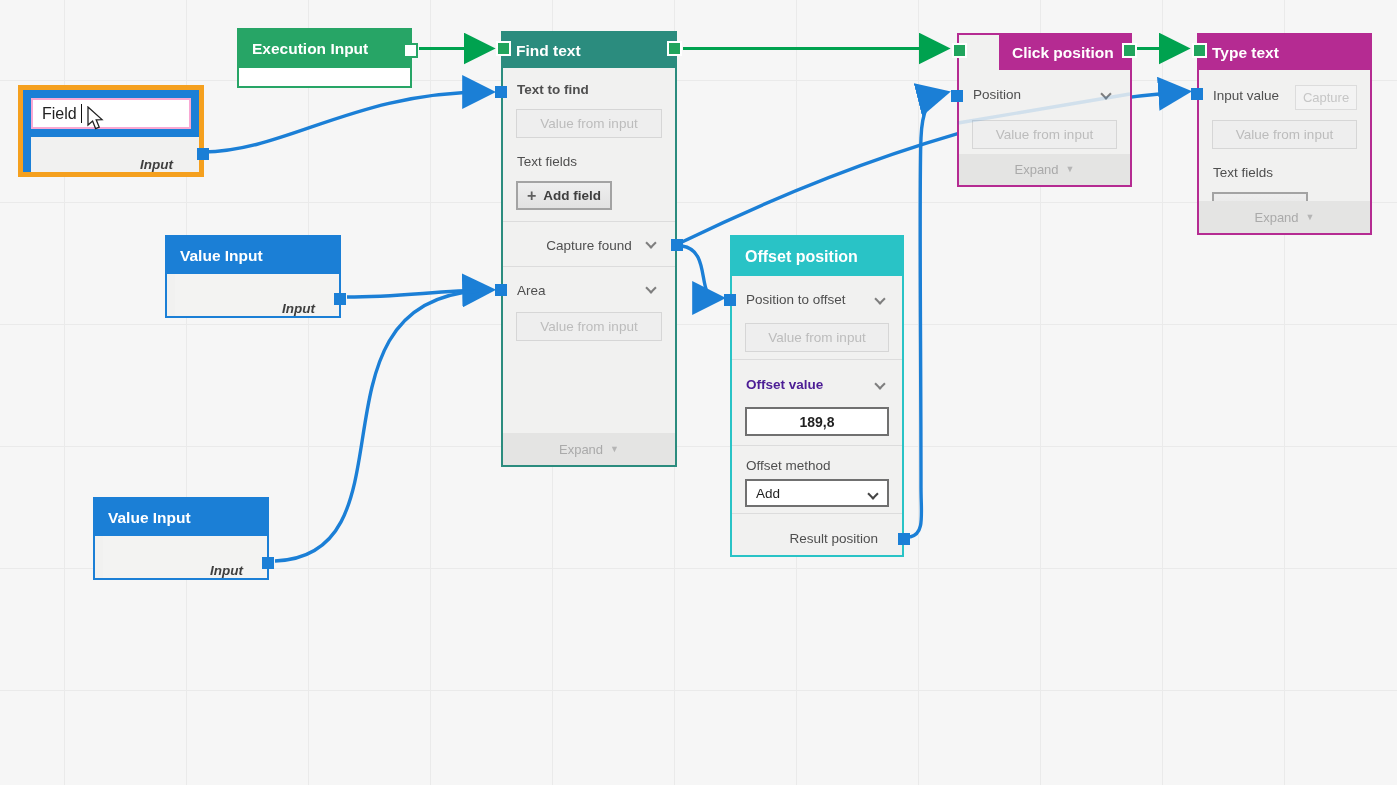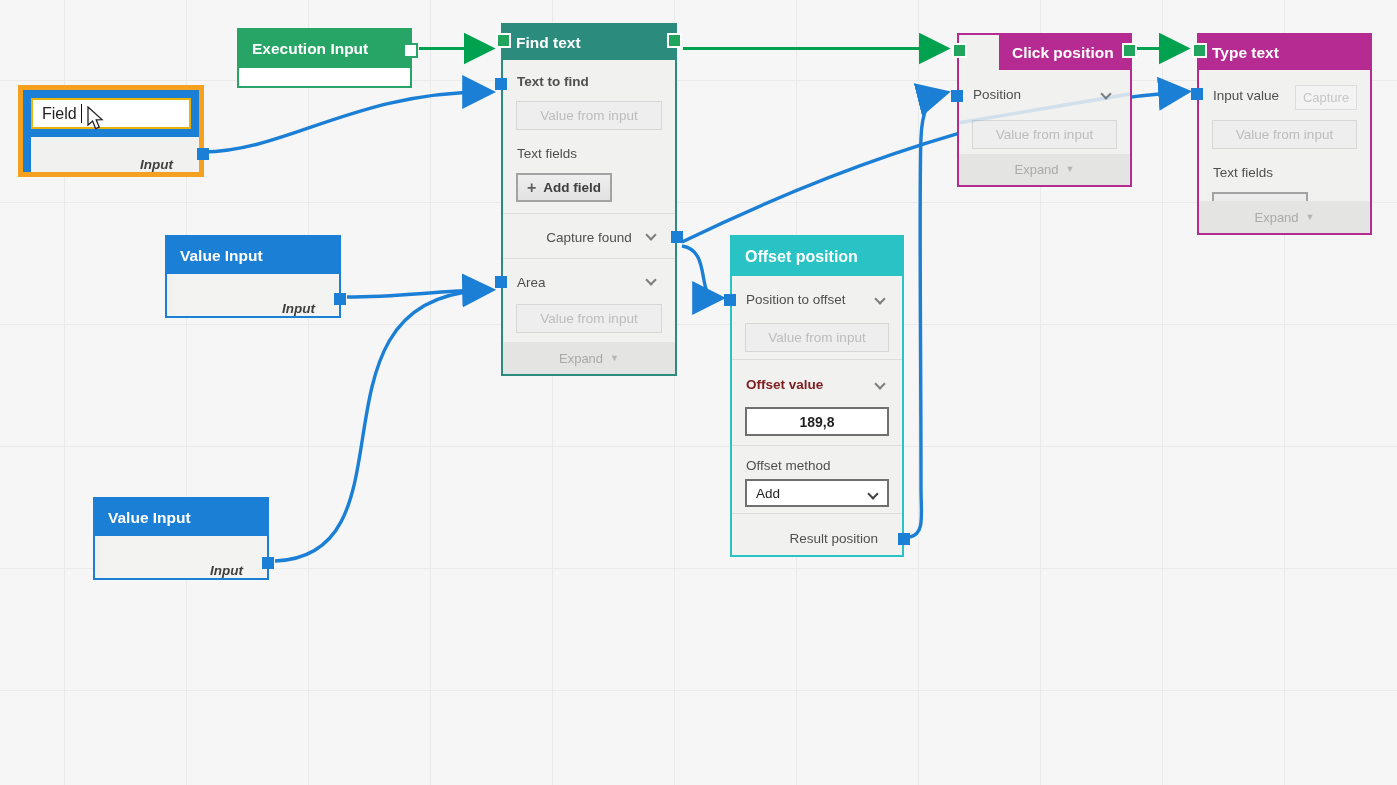--- a/index.html
+++ b/index.html
@@ -11,21 +11,21 @@
       linear-gradient(to right, var(--grid-line,#eaeaea) 1px, transparent 1px),
       linear-gradient(to bottom, var(--grid-line,#eaeaea) 1px, transparent 1px);
     background-size:122px 122px;
     background-position:64px 80px;
   }
   svg.wires{position:absolute;left:0;top:0;z-index:1;}
   svg.overlay{position:absolute;left:0;top:0;z-index:3;pointer-events:none;}
   .node{position:absolute;box-sizing:border-box;background:var(--node-body,#f1f1f0);z-index:2;}
   .node-header{display:flex;align-items:center;padding:0 13px;color:#fff;font-weight:bold;font-size:15.5px;box-sizing:border-box;}
   .lbl{font-size:13.5px;color:#4f4f4f;}
-  .lbl.bold{color:#7f1d1d;font-weight:bold;}
+  .lbl.bold{color:#4c1d95;font-weight:bold;}
   .abs{position:absolute;}
   .ghost-input{
     position:absolute;left:13px;right:13px;height:29px;box-sizing:border-box;
     border:1px solid #d6d6d6;background:#eeeeee;color:#bcbcbc;
     display:flex;align-items:center;justify-content:center;font-size:13.5px;
   }
   .add-field-btn{
     position:absolute;left:13px;width:96px;height:29px;box-sizing:border-box;
     border:2px solid #a3a3a3;background:linear-gradient(#eeeeee,#e2e2e2);
     color:#3f3f3f;font-size:13.5px;font-weight:600;
@@ -105,21 +105,21 @@
   </svg>
 
   <div class="node n-green" style="left:237px;top:28px;width:175px;height:60px;background:#fff;">
     <div class="node-header" style="height:38px;">
       <span>Execution Input</span>
     </div>
     <div class="port-exec hollow" style="right:-8px;top:13px;"></div>
   </div>
 
   <div class="node" style="left:18px;top:85px;width:186px;height:92px;border:5px solid var(--orange,#f5a01e);background:var(--blue,#1b7fd6);">
-    <div class="abs" style="left:8px;right:8px;top:8px;height:31px;background:#fff;border:2px solid #eab308;box-sizing:border-box;display:flex;align-items:center;padding-left:9px;">
+    <div class="abs" style="left:8px;right:8px;top:8px;height:31px;background:#fff;border:2px solid #f9a8d4;box-sizing:border-box;display:flex;align-items:center;padding-left:9px;">
       <span style="font-size:16px;color:#222;">Field</span>
       <span style="width:1.5px;height:19px;background:#111;margin-left:4px;"></span>
     </div>
     <div class="body-strip" style="top:47px;bottom:0;background:#f1f1f0;justify-content:flex-end;padding-right:26px;">
       <span class="lbl" style="font-weight:600;color:#3f3f3f;">Input</span>
     </div>
     <div class="port" style="right:-10px;top:58px;"></div>
   </div>
 
   <div class="node n-blue" style="left:165px;top:235px;width:176px;height:83px;">
@@ -135,21 +135,21 @@
   <div class="node n-blue" style="left:93px;top:497px;width:176px;height:83px;">
     <div class="node-header" style="height:37px;">
       <span>Value Input</span>
     </div>
     <div class="body-strip" style="top:37px;bottom:0;background:#f3f3f2;justify-content:flex-end;padding-right:24px;">
       <span class="lbl" style="font-weight:600;color:#3f3f3f;">Input</span>
     </div>
     <div class="port" style="right:-7px;top:58px;"></div>
   </div>
 
-  <div class="node n-teal" style="left:501px;top:23px;width:176px;height:353px;">
+  <div class="node n-teal" style="left:501px;top:31px;width:176px;height:436px;">
     <div class="node-header" style="height:35px;">
       <span>Find text</span>
     </div>
     <div class="port-exec" style="left:-7px;top:8px;"></div>
     <div class="port-exec" style="right:-7px;top:8px;"></div>
 
     <span class="lbl abs" style="left:14px;top:49px;font-weight:bold;">Text to find</span>
     <div class="port" style="left:-8px;top:53px;"></div>
     <div class="ghost-input" style="top:76px;">Value from input</div>
 

